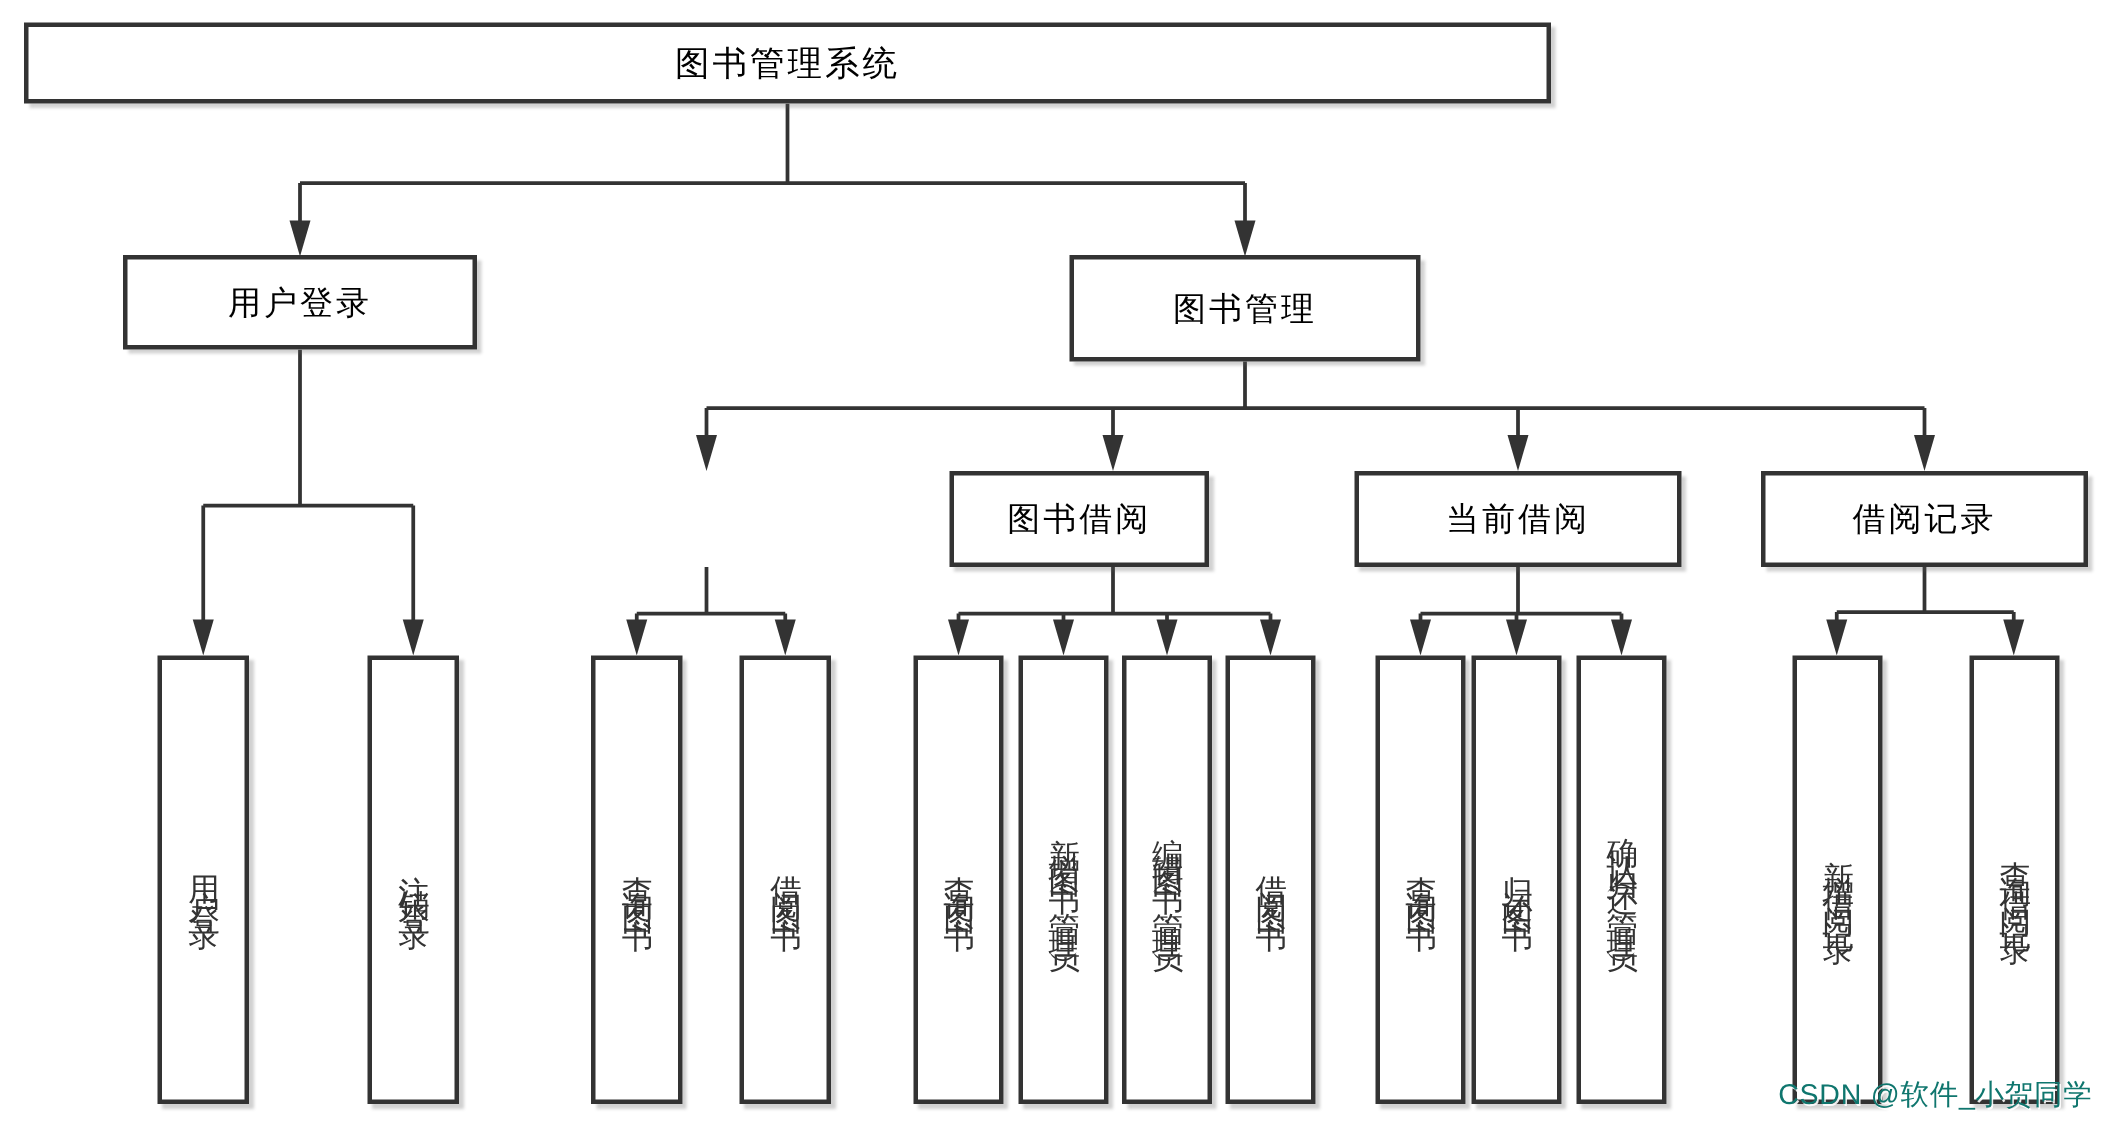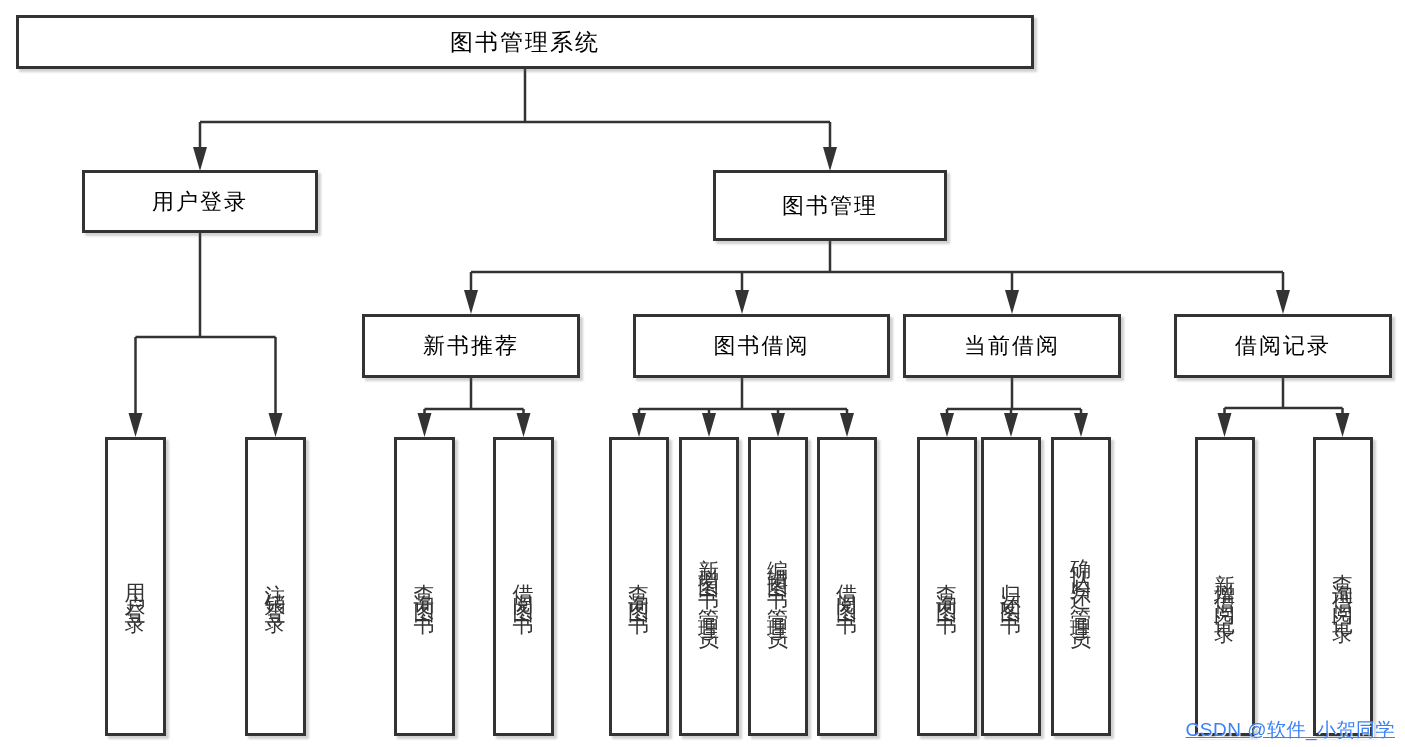--- a/index.html
+++ b/index.html
@@ -14,28 +14,28 @@
     box-shadow:3px 3px 2px rgba(90,90,90,0.28);
   }
   .node.h span{font-size:22px;letter-spacing:2px;color:#000000;white-space:nowrap;}
   .node.root span{font-size:23px;}
   .node.v span{
     writing-mode:vertical-rl;text-orientation:mixed;
     font-size:21px;letter-spacing:10px;color:#333333;line-height:1;
   }
   .watermark{
     position:absolute;right:10px;top:717px;font-size:19px;letter-spacing:0.5px;
-    color:#3b82f6;text-shadow:1px 1px 0 rgba(255,255,255,0.9);white-space:nowrap;text-decoration:underline;
+    color:#0f766e;text-shadow:1px 1px 0 rgba(255,255,255,0.9);white-space:nowrap;
   }
   
   #n-root{left:16px;top:15px;width:1018px;height:54px;}
   #n-user-login{left:82px;top:170px;width:236px;height:63px;}
   #n-book-mgmt{left:713px;top:170px;width:234px;height:71px;}
   #n-new-book{left:362px;top:314px;width:218px;height:64px;}
-  #n-book-borrow{left:633px;top:314px;width:257px;height:64px;}
+  #n-book-borrow{left:633px;top:314px;width:173px;height:64px;}
   #n-current-borrow{left:903px;top:314px;width:218px;height:64px;}
   #n-borrow-records{left:1174px;top:314px;width:218px;height:64px;}
   .leaf{top:437px;height:299px;}
   #lf1{left:105px;width:61px;} #lf2{left:245px;width:61px;}
   #lf3{left:394px;width:61px;} #lf4{left:493px;width:61px;}
   #lf5{left:609px;width:60px;} #lf6{left:679px;width:60px;}
   #lf7{left:748px;width:60px;} #lf8{left:817px;width:60px;}
   #lf9{left:917px;width:60px;} #lf10{left:981px;width:60px;}
   #lf11{left:1051px;width:60px;}
   #lf12{left:1195px;width:60px;} #lf13{left:1313px;width:60px;}
@@ -94,23 +94,20 @@
     <span>图书管理系统</span>
   </div>
 
   <div id="n-user-login" class="node h">
     <span>用户登录</span>
   </div>
   <div id="n-book-mgmt" class="node h">
     <span>图书管理</span>
   </div>
 
-  <div id="n-new-book" class="node h">
-    <span>新书推荐</span>
-  </div>
   <div id="n-book-borrow" class="node h">
     <span>图书借阅</span>
   </div>
   <div id="n-current-borrow" class="node h">
     <span>当前借阅</span>
   </div>
   <div id="n-borrow-records" class="node h">
     <span>借阅记录</span>
   </div>
 

